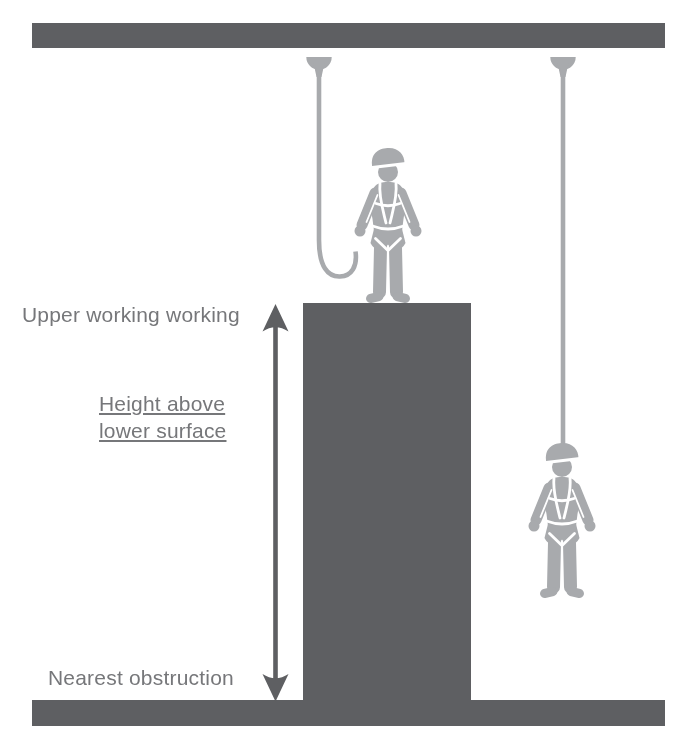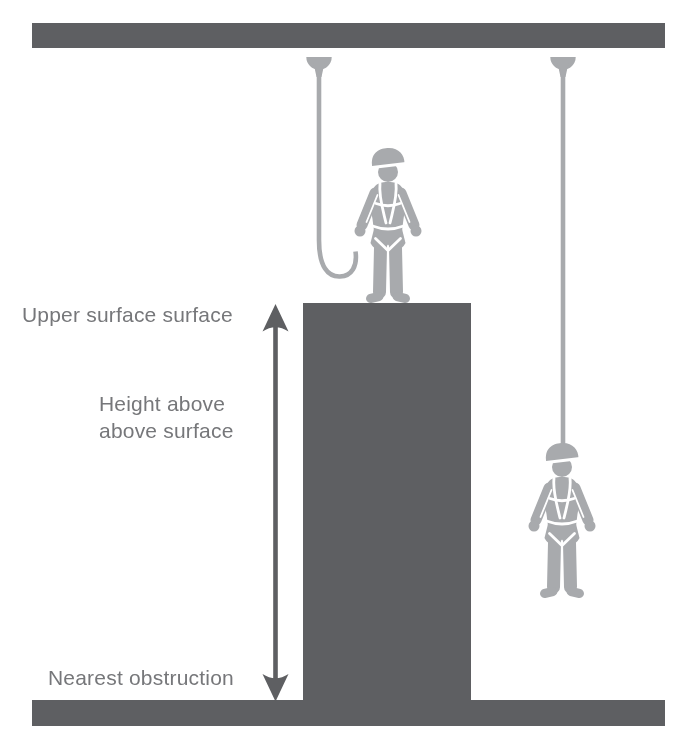--- a/index.html
+++ b/index.html
@@ -23,21 +23,21 @@
   .foot{stroke:var(--equipment);stroke-width:9;stroke-linecap:round;}
   .hw{stroke:#fff;stroke-width:2.8;fill:none;stroke-linecap:round;}
   .hw2{stroke:#fff;stroke-width:1.8;fill:none;stroke-linecap:round;}
   .hwb{stroke:#fff;stroke-width:3;fill:none;}
   .label{
     position:absolute;color:var(--label_text);
     font-size:21px;line-height:27px;letter-spacing:0.2px;
     white-space:nowrap;
   }
   .label-upper{left:22px;top:301px;}
-  .label-height{left:99px;top:390px;}
+  .label-height{left:99px;top:390px;text-decoration:underline;}
   .label-nearest{left:48px;top:664px;}
 </style>
 </head>
 <body>
 
 <div class="stage">
 
   <svg class="diagram-svg" width="685" height="749" viewBox="0 0 685 749">
     <defs>
 
@@ -85,21 +85,21 @@
     <use href="#worker" transform="translate(333,146)"></use>
     <use href="#worker" transform="translate(507,441)"></use>
 
     <g class="fill-structure">
       <rect x="273.2" y="322" width="4.6" height="358"></rect>
       <path d="M275.5,304 L262.5,331.5 Q275.5,323 288.5,331.5 Z"></path>
       <path d="M275.5,701.5 L262.5,674 Q275.5,682.5 288.5,674 Z"></path>
     </g>
   </svg>
 
-  <div class="label label-upper">Upper surface surface</div>
+  <div class="label label-upper">Upper working working</div>
 
   <div class="label label-height">
     <div>Height above</div>
-    <div>above surface</div>
+    <div>lower surface</div>
   </div>
 
   <div class="label label-nearest">Nearest obstruction</div>
 </div>
 
 </body></html>

